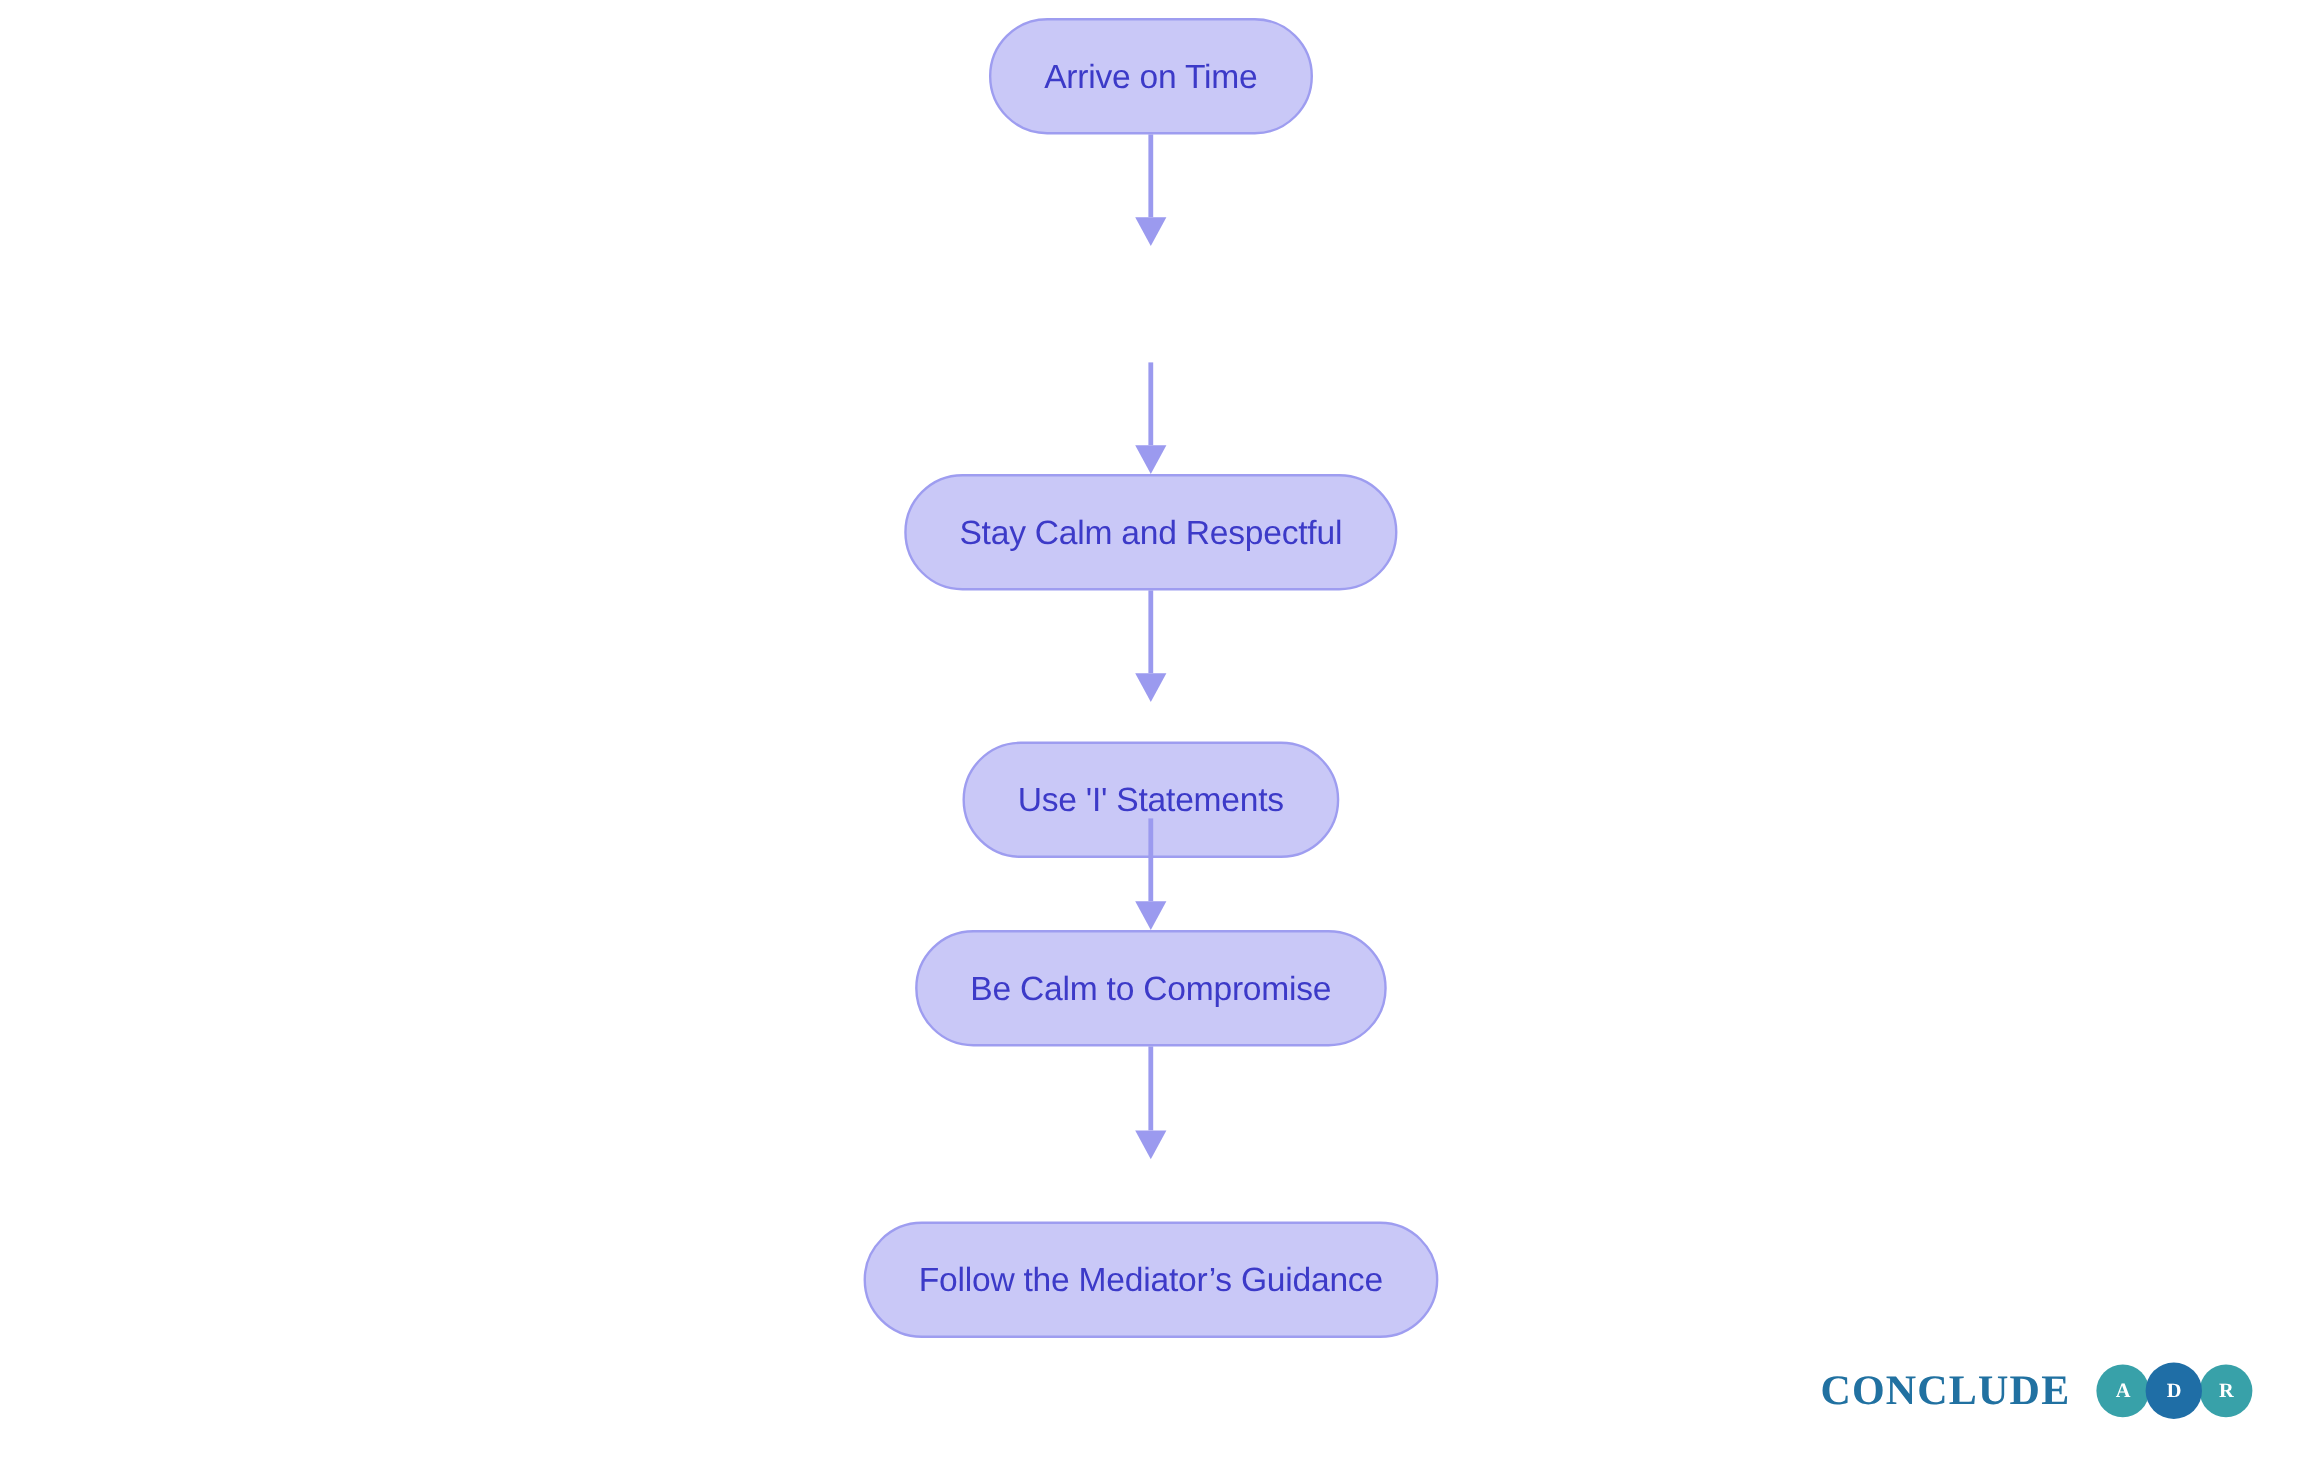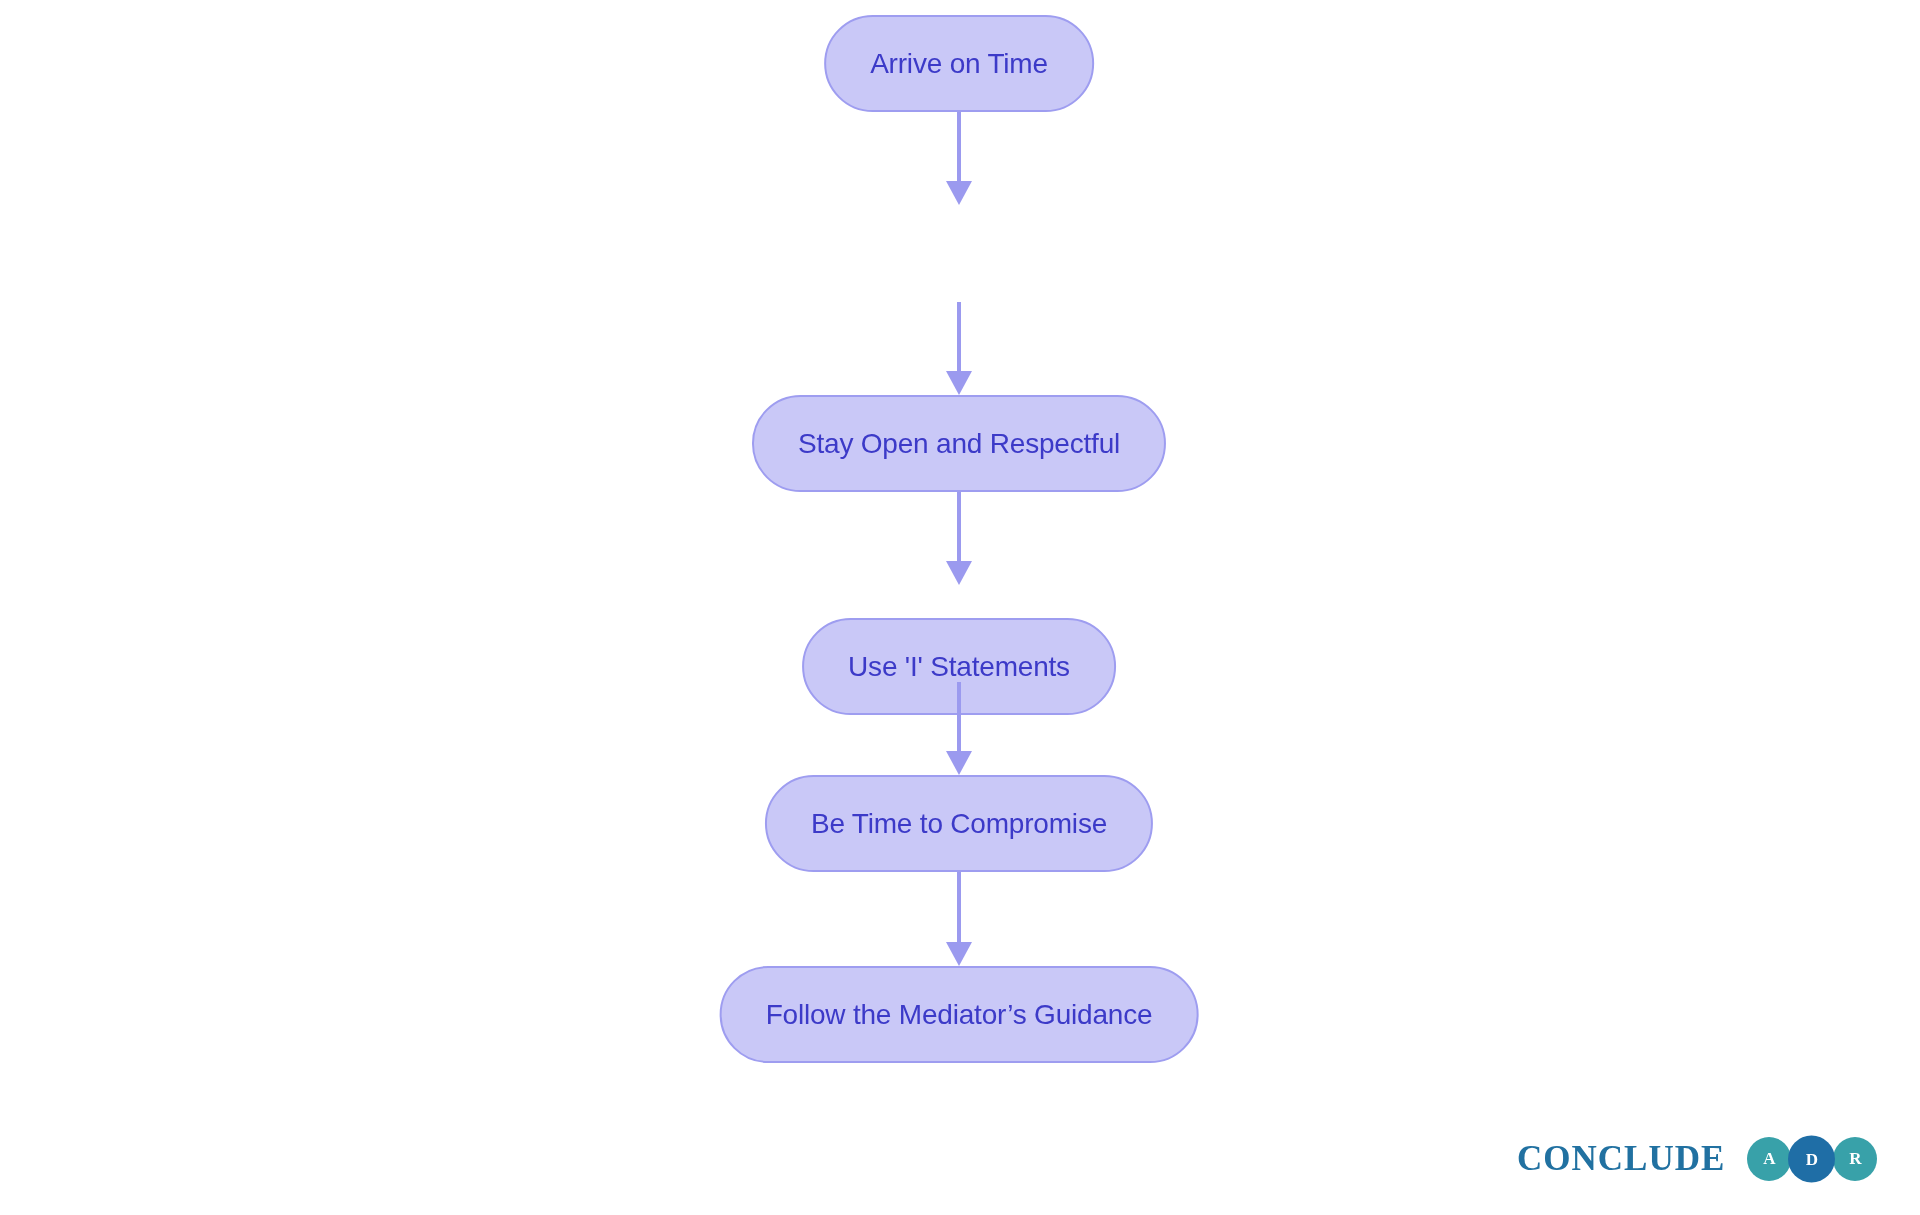--- a/index.html
+++ b/index.html
@@ -88,32 +88,32 @@
 <body>
 
 <div class="canvas">
 
   <div class="flow-node" style="top:15px">
     <span>Arrive on Time</span>
   </div>
 
 
   <div class="flow-node" style="top:395px">
-    <span>Stay Open and Respectful</span>
+    <span>Stay Calm and Respectful</span>
   </div>
 
   <div class="flow-node" style="top:618px">
     <span>Use 'I' Statements</span>
   </div>
 
   <div class="flow-node" style="top:775px">
-    <span>Be Time to Compromise</span>
+    <span>Be Calm to Compromise</span>
   </div>
 
-  <div class="flow-node" style="top:966px">
+  <div class="flow-node" style="top:1018px">
     <span>Follow the Mediator’s Guidance</span>
   </div>
 
   <div class="arrow-line" style="top:112px;height:69px"></div>
   <div class="arrow-head" style="top:181px"></div>
 
   <div class="arrow-line" style="top:302px;height:69px"></div>
   <div class="arrow-head" style="top:371px"></div>
 
   <div class="arrow-line" style="top:492px;height:69px"></div>

